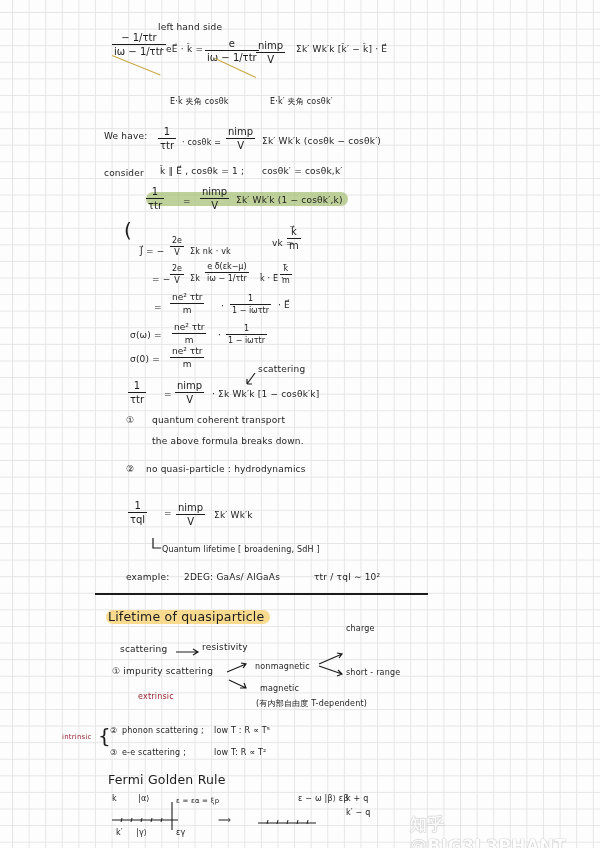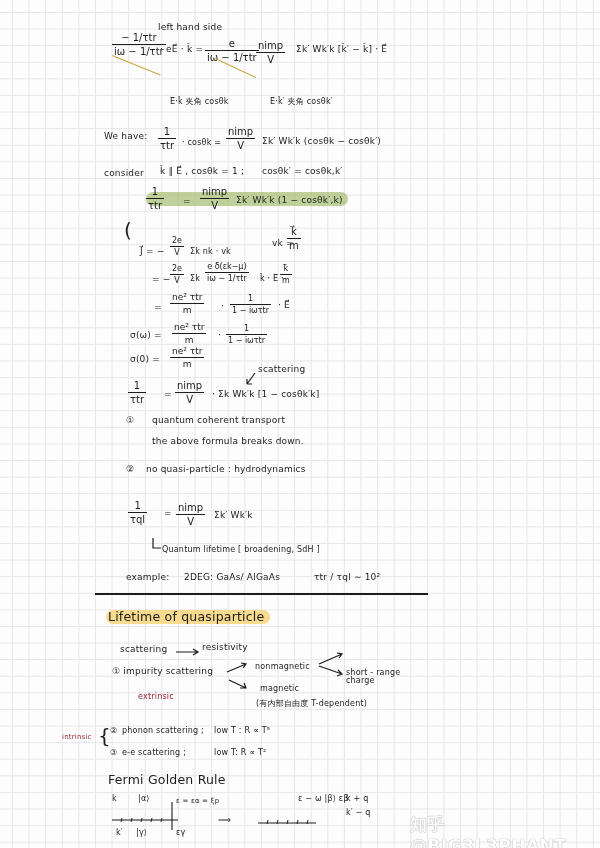--- a/index.html
+++ b/index.html
@@ -221,21 +221,21 @@
 <div class="t sm" style="left:112px;top:666px;">① impurity  scattering</div>
 <svg class="ic" width="26" height="28" style="left:226px;top:662px;">
   <path d="M1 10 L20 2 M15 1 L20 2 L17 6" stroke="#1c1c1c" stroke-width="1.2" fill="none"></path>
   <path d="M3 18 L20 26 M14 26 L20 26 L18 21" stroke="#1c1c1c" stroke-width="1.2" fill="none"></path>
 </svg>
 <div class="t xs" style="left:255px;top:662px;">nonmagnetic</div>
 <svg class="ic" width="28" height="26" style="left:318px;top:652px;">
   <path d="M1 12 L24 2 M19 1 L24 2 L21 6" stroke="#1c1c1c" stroke-width="1.2" fill="none"></path>
   <path d="M1 14 L24 22 M19 24 L24 22 L20 18" stroke="#1c1c1c" stroke-width="1.2" fill="none"></path>
 </svg>
-<div class="t xs" style="left:346px;top:676px;text-align:right;">charge</div>
+<div class="t xs" style="left:346px;top:624px;text-align:right;">charge</div>
 <div class="t xs" style="left:346px;top:668px;">short - range</div>
 <div class="t xs" style="left:260px;top:684px;">magnetic</div>
 <div class="t xs" style="left:256px;top:698px;">(有内部自由度 T-dependent)</div>
 <div class="t xs red" style="left:138px;top:692px;">extrinsic</div>
 
 <div class="t xs red" style="left:62px;top:733px;font-size:7px;">intrinsic</div>
 <div class="t" style="left:98px;top:724px;font-size:20px;">{</div>
 <div class="t xs" style="left:110px;top:726px;">②</div>
 <div class="t xs" style="left:122px;top:726px;">phonon  scattering ;</div>
 <div class="t xs" style="left:214px;top:726px;">low T :  R ∝ T⁵</div>

